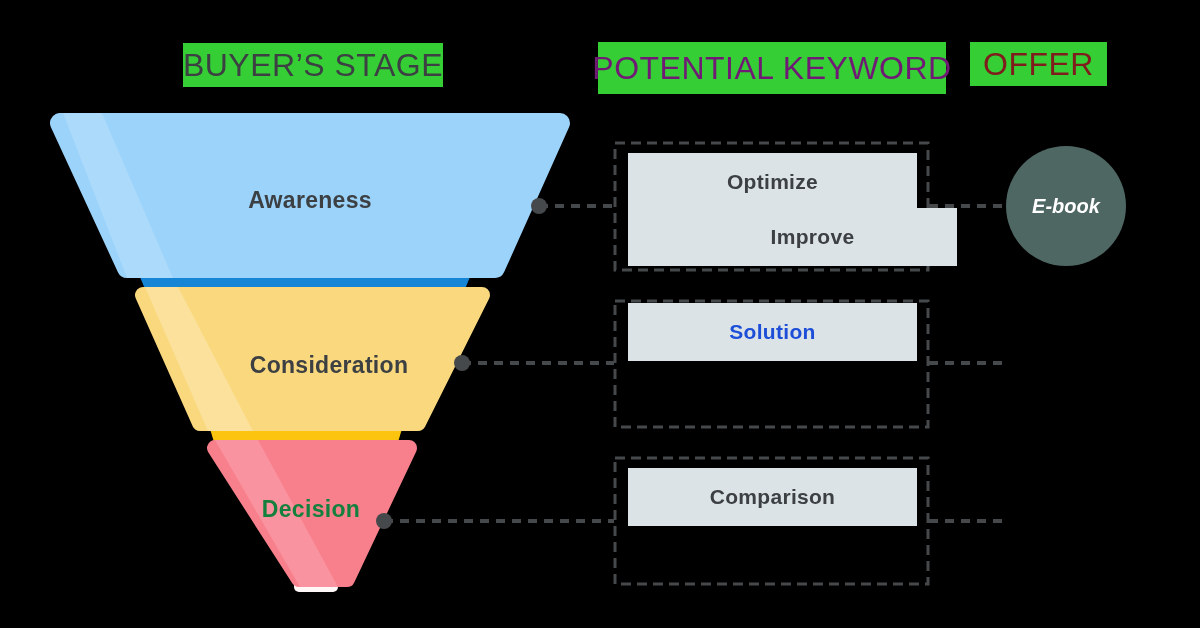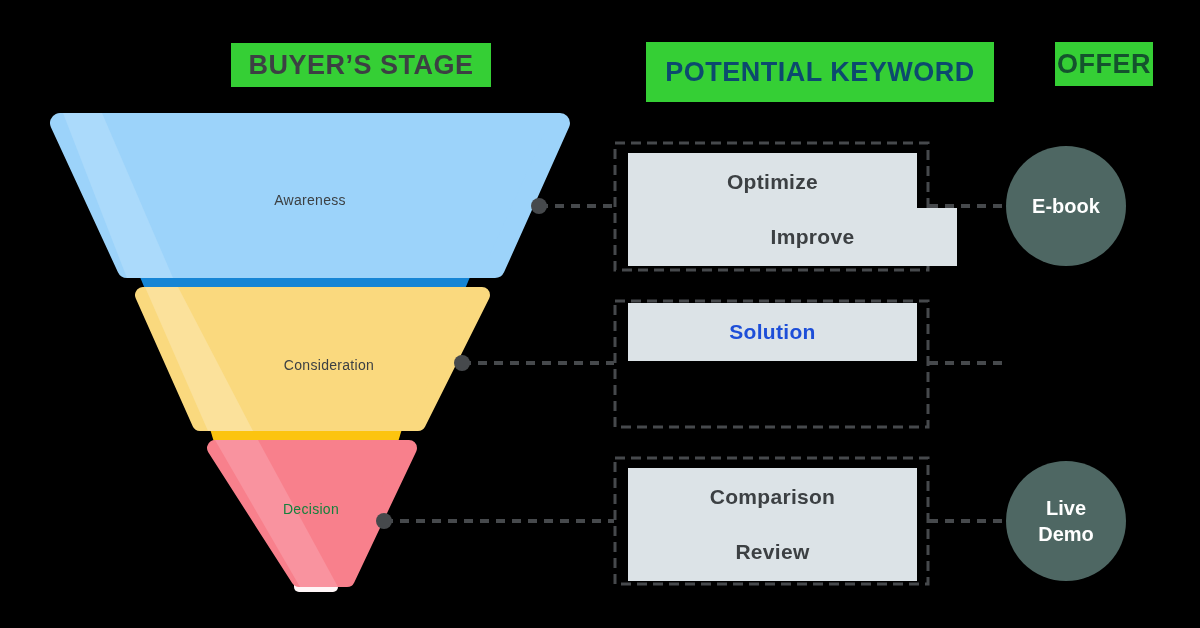--- a/index.html
+++ b/index.html
@@ -6,41 +6,40 @@
   body{font-family:"Liberation Sans", sans-serif;}
   #stage{
     position:relative;
     width:1200px;height:628px;
     overflow:hidden;
   }
   #funnel-svg{position:absolute;left:0;top:0;}
   .hdr{
     position:absolute;
     display:flex;align-items:center;justify-content:center;
-    font-weight:bold;font-size:27px;letter-spacing:.5px;
+    font-weight:normal;font-size:32px;letter-spacing:.5px;
     white-space:nowrap;
-    margin-left:48px;
   }
   .stage-label{
     position:absolute;
     display:flex;align-items:center;justify-content:center;
-    font-weight:normal;font-size:14px;letter-spacing:.3px;
+    font-weight:bold;font-size:23px;letter-spacing:.3px;
   }
   .kw{
     position:absolute;left:628px;width:289px;height:58px;
     display:flex;align-items:center;justify-content:center;
     font-weight:bold;font-size:21px;letter-spacing:.3px;
   }
   .offer{
     position:absolute;left:1006px;width:120px;height:120px;
     border-radius:50%;
     display:flex;align-items:center;justify-content:center;
     text-align:center;
     font-weight:bold;font-size:20px;line-height:26px;
-    box-sizing:border-box;padding:0 18px;
+    box-sizing:border-box;padding:0 18px;font-style:italic;
   }
 </style>
 </head>
 <body>
 
 <div id="stage" style="background-color: rgb(0, 0, 0);">
 
   <svg id="funnel-svg" width="1200" height="628" viewBox="0 0 1200 628">
 
     <path d="M 140 277 L 470 277 L 465 289 L 145 289 Z" style="fill: rgb(22, 133, 213);"></path>
@@ -72,29 +71,27 @@
     </g>
 
     <g style="fill: rgb(70, 73, 76);">
       <circle cx="539" cy="206" r="8"></circle>
       <circle cx="462" cy="363" r="8"></circle>
       <circle cx="384" cy="521" r="8"></circle>
     </g>
   </svg>
 
   <div class="hdr" style="left: 183px; top: 43px; width: 260px; height: 44px; background-color: rgb(53, 207, 53); color: rgb(60, 64, 67);">BUYER’S STAGE</div>
-  <div class="hdr" style="left: 598px; top: 42px; width: 348px; height: 60px; background-color: rgb(53, 207, 53); color: #0c4a6e;">POTENTIAL KEYWORD</div>
-  <div class="hdr" style="left: 1007px; top: 42px; width: 98px; height: 44px; background-color: rgb(53, 207, 53); color: #14532d;">OFFER</div>
+  <div class="hdr" style="left: 598px; top: 42px; width: 348px; height: 52px; background-color: rgb(53, 207, 53); color: #701a75;">POTENTIAL KEYWORD</div>
+  <div class="hdr" style="left: 970px; top: 42px; width: 137px; height: 44px; background-color: rgb(53, 207, 53); color: #7f1d1d;">OFFER</div>
 
   <div class="stage-label" style="left: 210px; top: 187px; width: 200px; height: 26px; color: rgb(60, 64, 67);">Awareness</div>
   <div class="stage-label" style="left: 229px; top: 352px; width: 200px; height: 26px; color: rgb(60, 64, 67);">Consideration</div>
   <div class="stage-label" style="left: 211px; top: 496px; width: 200px; height: 26px; color: #15803d;">Decision</div>
 
   <div class="kw" style="top: 153px; background-color: rgb(220, 227, 231); color: rgb(60, 64, 67);">Optimize</div>
   <div class="kw" style="top: 208px; background-color: rgb(220, 227, 231); color: rgb(60, 64, 67); padding-left: 40px;">Improve</div>
   <div class="kw" style="top: 303px; background-color: rgb(220, 227, 231); color: #1d4ed8;">Solution</div>
   <div class="kw" style="top: 468px; background-color: rgb(220, 227, 231); color: rgb(60, 64, 67);">Comparison</div>
-  <div class="kw" style="top: 523px; background-color: rgb(220, 227, 231); color: rgb(60, 64, 67);">Review</div>
 
   <div class="offer" style="top: 146px; background-color: rgb(78, 103, 99); color: rgb(255, 255, 255);">E-book</div>
-  <div class="offer" style="top: 461px; background-color: rgb(78, 103, 99); color: rgb(255, 255, 255);">Live Demo</div>
 
 </div>
 
 </body></html>

